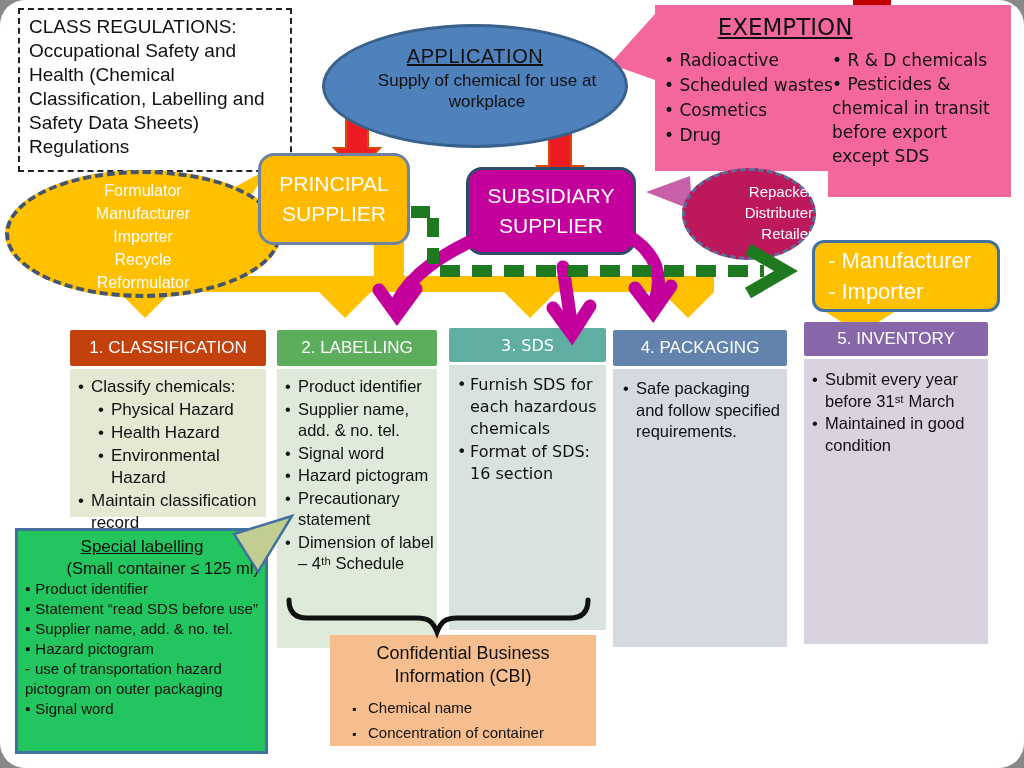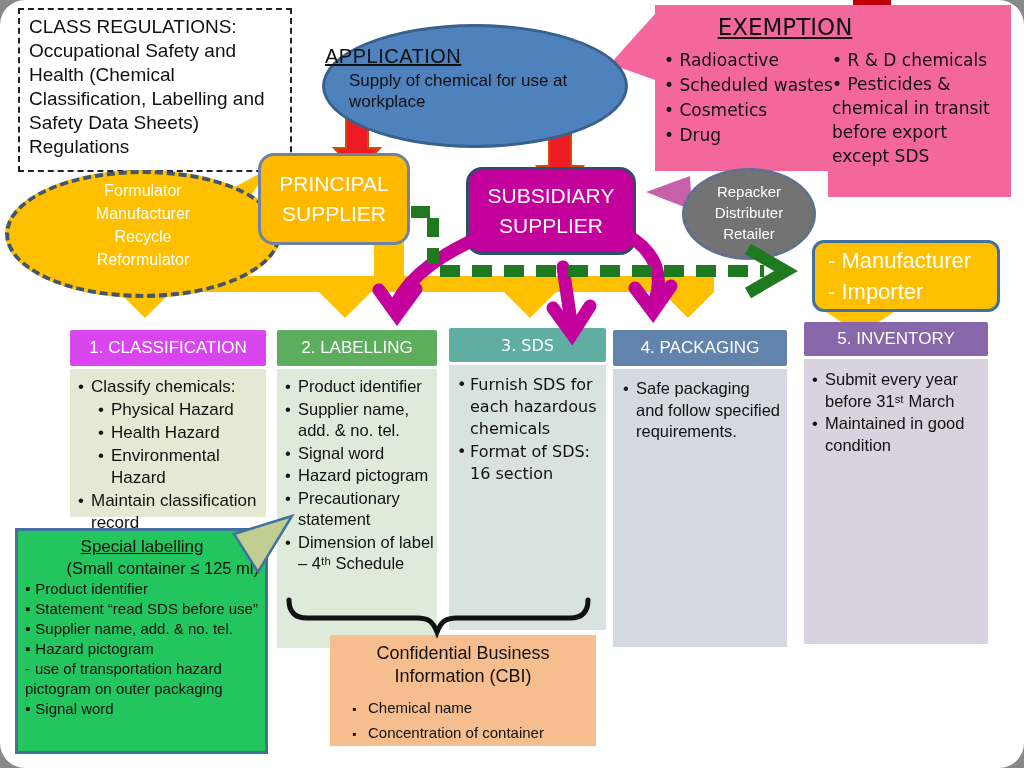--- a/index.html
+++ b/index.html
@@ -10,21 +10,21 @@
   #svg-under{z-index:0;}
   .el{z-index:1;}
   #svg-over{z-index:4;}
 
   
   .class-note{left:18px;top:8px;width:252px;height:150px;border:2px dashed #222;
               padding:5px 9px;font-size:19px;line-height:1.26;background:#fff;}
 
   
   .app-ellipse{left:322px;top:24px;width:306px;height:124px;background:#4F81BD;
-               border:3px solid #38618C;border-radius:50%;box-sizing:border-box;}
+               border:3px solid #38618C;border-radius:50%;text-align:center;box-sizing:border-box;}
   .app-title{margin-top:18px;font-size:20px;text-decoration:underline;letter-spacing:.5px;}
   .app-sub{font-size:17px;line-height:1.25;margin-top:2px;margin-left:24px;}
 
   
   .exemption{left:655px;top:5px;width:356px;height:166px;background:#F4679D;}
   .exemption-ext{left:828px;top:170px;width:183px;height:27px;background:#F4679D;}
   .ex-title{left:680px;top:14px;width:210px;text-align:center;font-size:23px;
             text-decoration:underline;font-family:"DejaVu Sans",sans-serif;z-index:2;}
   .ex-list{font-family:"DejaVu Sans",sans-serif;font-size:17px;line-height:25px;z-index:2;}
   .ex-left{left:664px;top:48px;width:170px;}
@@ -40,34 +40,34 @@
   .principal{left:258px;top:153px;width:152px;height:92px;background:#FFBA00;
              border:3px solid #6E83A3;border-radius:16px;color:#fff;display:flex;
              align-items:center;justify-content:center;text-align:center;
              font-size:21px;line-height:30px;box-sizing:border-box;}
   .subsidiary{left:466px;top:167px;width:170px;height:88px;background:#C4009C;
               border:3px solid #2E4D6B;border-radius:16px;color:#fff;display:flex;
               align-items:center;justify-content:center;text-align:center;
               font-size:21px;line-height:30px;box-sizing:border-box;}
 
   
-  .chan-ellipse{left:682px;top:168px;width:134px;height:92px;background:#737373;
-                border:3px dashed #5B6E97;border-radius:50%;color:#fff;text-align:center;
+  .chan-ellipse{left:682px;top:168px;width:134px;height:92px;background:#be185d;
+                border:3px dashed #5B6E97;border-radius:50%;color:#fff;text-align:right;
                 font-size:15px;line-height:21px;box-sizing:border-box;padding-top:10px;}
 
   
   .duty-box{left:812px;top:240px;width:188px;height:72px;background:#FFC000;
             border:3px solid #41719C;border-radius:12px;color:#fff;font-size:22px;
             line-height:31px;box-sizing:border-box;padding:2px 0 0 13px;}
 
   
   .col-header{color:#fff;text-align:center;display:flex;align-items:center;justify-content:center;
               font-size:17px;border-radius:2px;}
   .col-body{box-sizing:border-box;}
-  .c1h{left:70px;top:330px;width:196px;height:36px;background:#d946ef;}
+  .c1h{left:70px;top:330px;width:196px;height:36px;background:#c2410c;}
   .c1b{left:70px;top:369px;width:196px;height:148px;background:#E5E8D3;padding:7px 4px 0 8px;font-size:17px;line-height:22px;}
   .c2h{left:277px;top:330px;width:160px;height:36px;background:#5CAD5C;}
   .c2b{left:277px;top:369px;width:160px;height:279px;background:#DEEBDA;padding:7px 2px 0 8px;font-size:16.5px;line-height:21.5px;}
   .c3h{left:449px;top:328px;width:157px;height:34px;background:#60AEA2;font-family:"DejaVu Sans",sans-serif;font-size:16px;}
   .c3b{left:449px;top:365px;width:157px;height:265px;background:#D8E2DE;padding:9px 2px 0 8px;
        font-family:"DejaVu Sans",sans-serif;font-size:16px;line-height:22px;}
   .c4h{left:613px;top:330px;width:174px;height:36px;background:#6284AC;}
   .c4b{left:613px;top:369px;width:174px;height:278px;background:#D5DAE2;padding:9px 6px 0 10px;font-size:16.5px;line-height:21.5px;}
   .c5h{left:804px;top:322px;width:184px;height:34px;background:#8767A9;}
   .c5b{left:804px;top:359px;width:184px;height:285px;background:#D8D3DF;padding:10px 2px 0 8px;font-size:16.5px;line-height:21.5px;}
@@ -136,20 +136,21 @@
     <span class="ex-li"><span>•</span> <span>Drug</span></span>
   </div>
   <div class="abs el ex-list ex-right">
     <span class="ex-li"><span>•</span> <span>R &amp; D chemicals</span></span>
     <span class="ex-li"><span>•</span> <span>Pesticides &amp; chemical in transit before  export except  SDS</span></span>
   </div>
 
   <div class="abs el src-ellipse">
     <div>Formulator</div>
     <div>Manufacturer</div>
+    <div>Importer</div>
     <div>Recycle</div>
     <div>Reformulator</div>
   </div>
 
   <div class="abs el principal">
     <span>PRINCIPAL SUPPLIER</span>
   </div>
   <div class="abs el subsidiary">
     <span>SUBSIDIARY SUPPLIER</span>
   </div>

